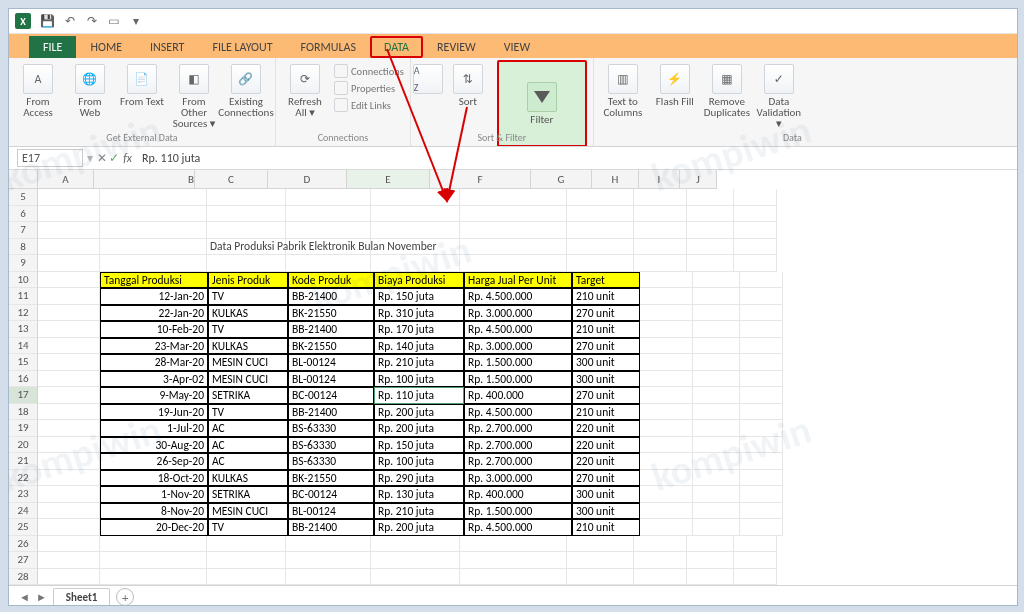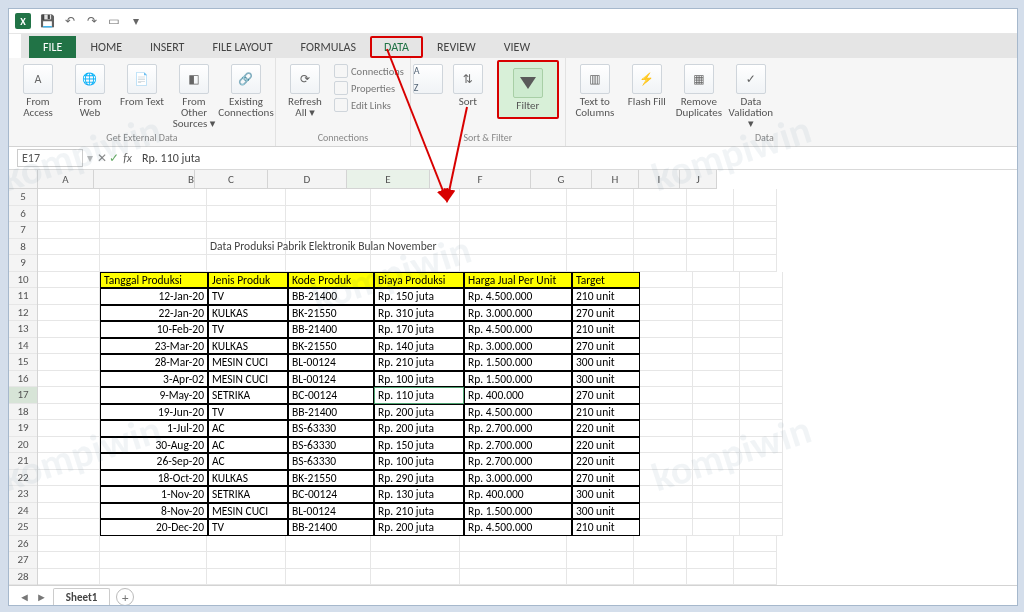--- a/index.html
+++ b/index.html
@@ -5,36 +5,36 @@
   html,body{margin:0;padding:0;font-family:"Segoe UI",Calibri,Arial,sans-serif;font-size:12px;color:#444;background:#d4deeb;}
   .wrap{width:1024px;height:612px;margin:0;padding:8px;box-sizing:border-box;position:relative;}
   .window{width:100%;height:100%;background:#fff;border:1px solid #a6b8cc;position:relative;overflow:hidden;}
   
   .qat{height:24px;background:#fff;display:flex;align-items:center;padding:0 6px;border-bottom:1px solid #e6e6e6;}
   .qat .excel-badge{width:16px;height:16px;background:#217346;color:#fff;font-size:10px;font-weight:bold;display:inline-flex;align-items:center;justify-content:center;border-radius:2px;margin-right:6px;}
   .qat .icon{width:16px;height:16px;display:inline-flex;align-items:center;justify-content:center;margin:0 3px;color:#666;}
   .qat .spacer{flex:1;}
   .qat .title{color:#666;text-align:center;font-size:12px;flex:1;}
   
-  .tabs{display:flex;align-items:flex-end;height:24px;background:#e5e5e5;padding-left:8px;margin-left:12px;}
+  .tabs{display:flex;align-items:flex-end;height:24px;background:#fdba74;padding-left:20px;}
   .tab{padding:4px 14px;font-size:12px;color:#444;cursor:pointer;}
   .tab.file{background:#217346;color:#fff;}
   .tab.active{border:2px solid #d80000;border-radius:2px;padding:2px 12px;color:#217346;}
   
   .ribbon{display:flex;background:#f6f6f6;border-bottom:1px solid #d3d3d3;height:88px;overflow:hidden;}
   .group{display:flex;flex-direction:column;align-items:center;border-right:1px solid #e2e2e2;padding:2px 6px 0 6px;}
   .group .items{display:flex;align-items:flex-start;height:68px;gap:6px;}
   .group .label{font-size:10px;color:#888;margin-top:auto;padding-bottom:2px;}
   .big-btn{display:flex;flex-direction:column;align-items:center;width:46px;text-align:center;justify-content:flex-start;padding-top:4px;}
   .big-btn .icn{width:28px;height:28px;border:1px solid #cfd5db;border-radius:2px;background:linear-gradient(#fff,#f0f3f6);display:flex;align-items:center;justify-content:center;color:#666;}
   .big-btn .txt{font-size:11px;line-height:11px;color:#555;margin-top:2px;}
   .mini-list{display:flex;flex-direction:column;gap:3px;padding-top:4px;}
   .mini{font-size:10.5px;color:#777;display:flex;align-items:center;gap:3px;}
   .mini .mi{width:12px;height:12px;border:1px solid #cfd5db;border-radius:2px;}
-  .filter-btn{border:2px solid #d80000;border-radius:2px;background:#d8f0d8;padding:6px;}
+  .filter-btn{border:2px solid #d80000;border-radius:2px;background:#d8f0d8;padding:20px;}
   .filter-btn .icn{background:#cdebcf;border:1px solid #a8cfa6;}
   .funnel{width:0;height:0;border-left:8px solid transparent;border-right:8px solid transparent;border-top:12px solid #5a5a5a;position:relative;}
   .sort-icon{position:relative;width:24px;height:24px;}
   .sort-icon::before{content:"A";position:absolute;left:0;top:-1px;font-size:10px;color:#567;}
   .sort-icon::after{content:"Z";position:absolute;left:0;bottom:-1px;font-size:10px;color:#567;}
   
   .fbar{display:flex;align-items:center;border-bottom:1px solid #d9d9d9;height:22px;background:#fff;}
   .namebox{width:56px;border:1px solid #ccc;margin:2px 4px 2px 8px;padding:1px 4px;font-size:12px;color:#555;}
   .fx-btns{display:flex;gap:2px;align-items:center;margin:0 4px;color:#888;}
   .fx{font-style:italic;font-size:12px;color:#666;margin-right:4px;}

